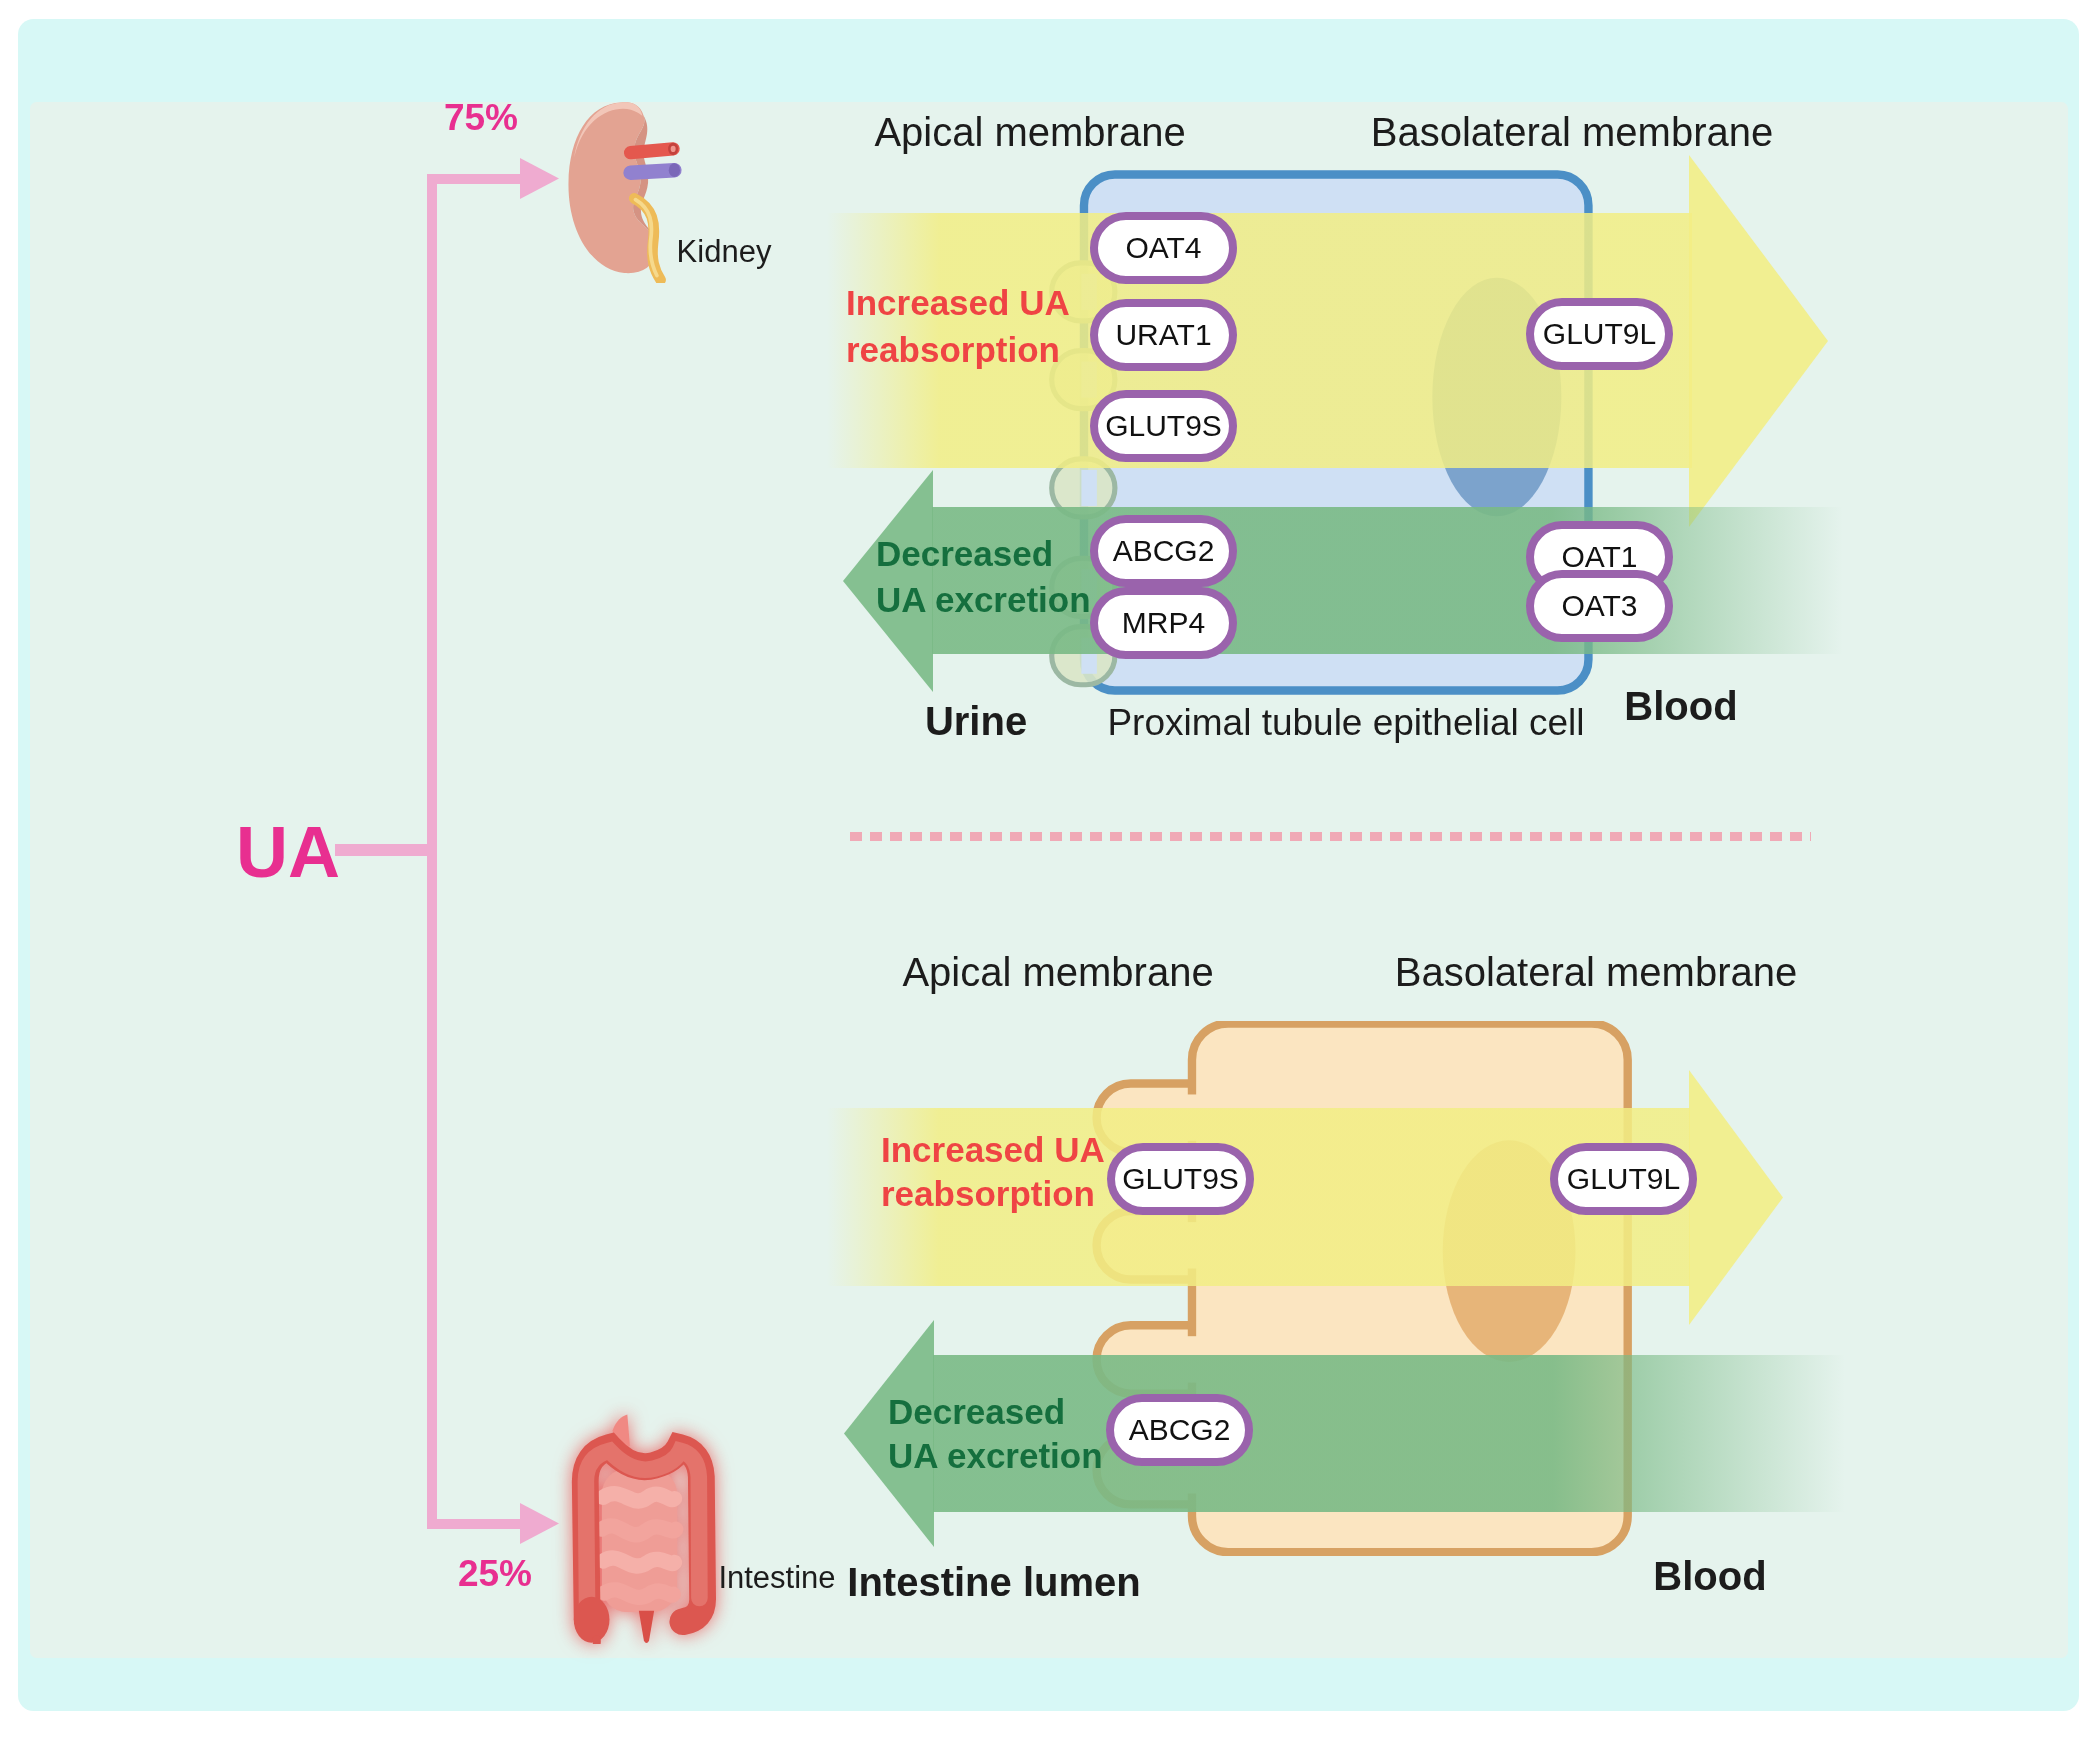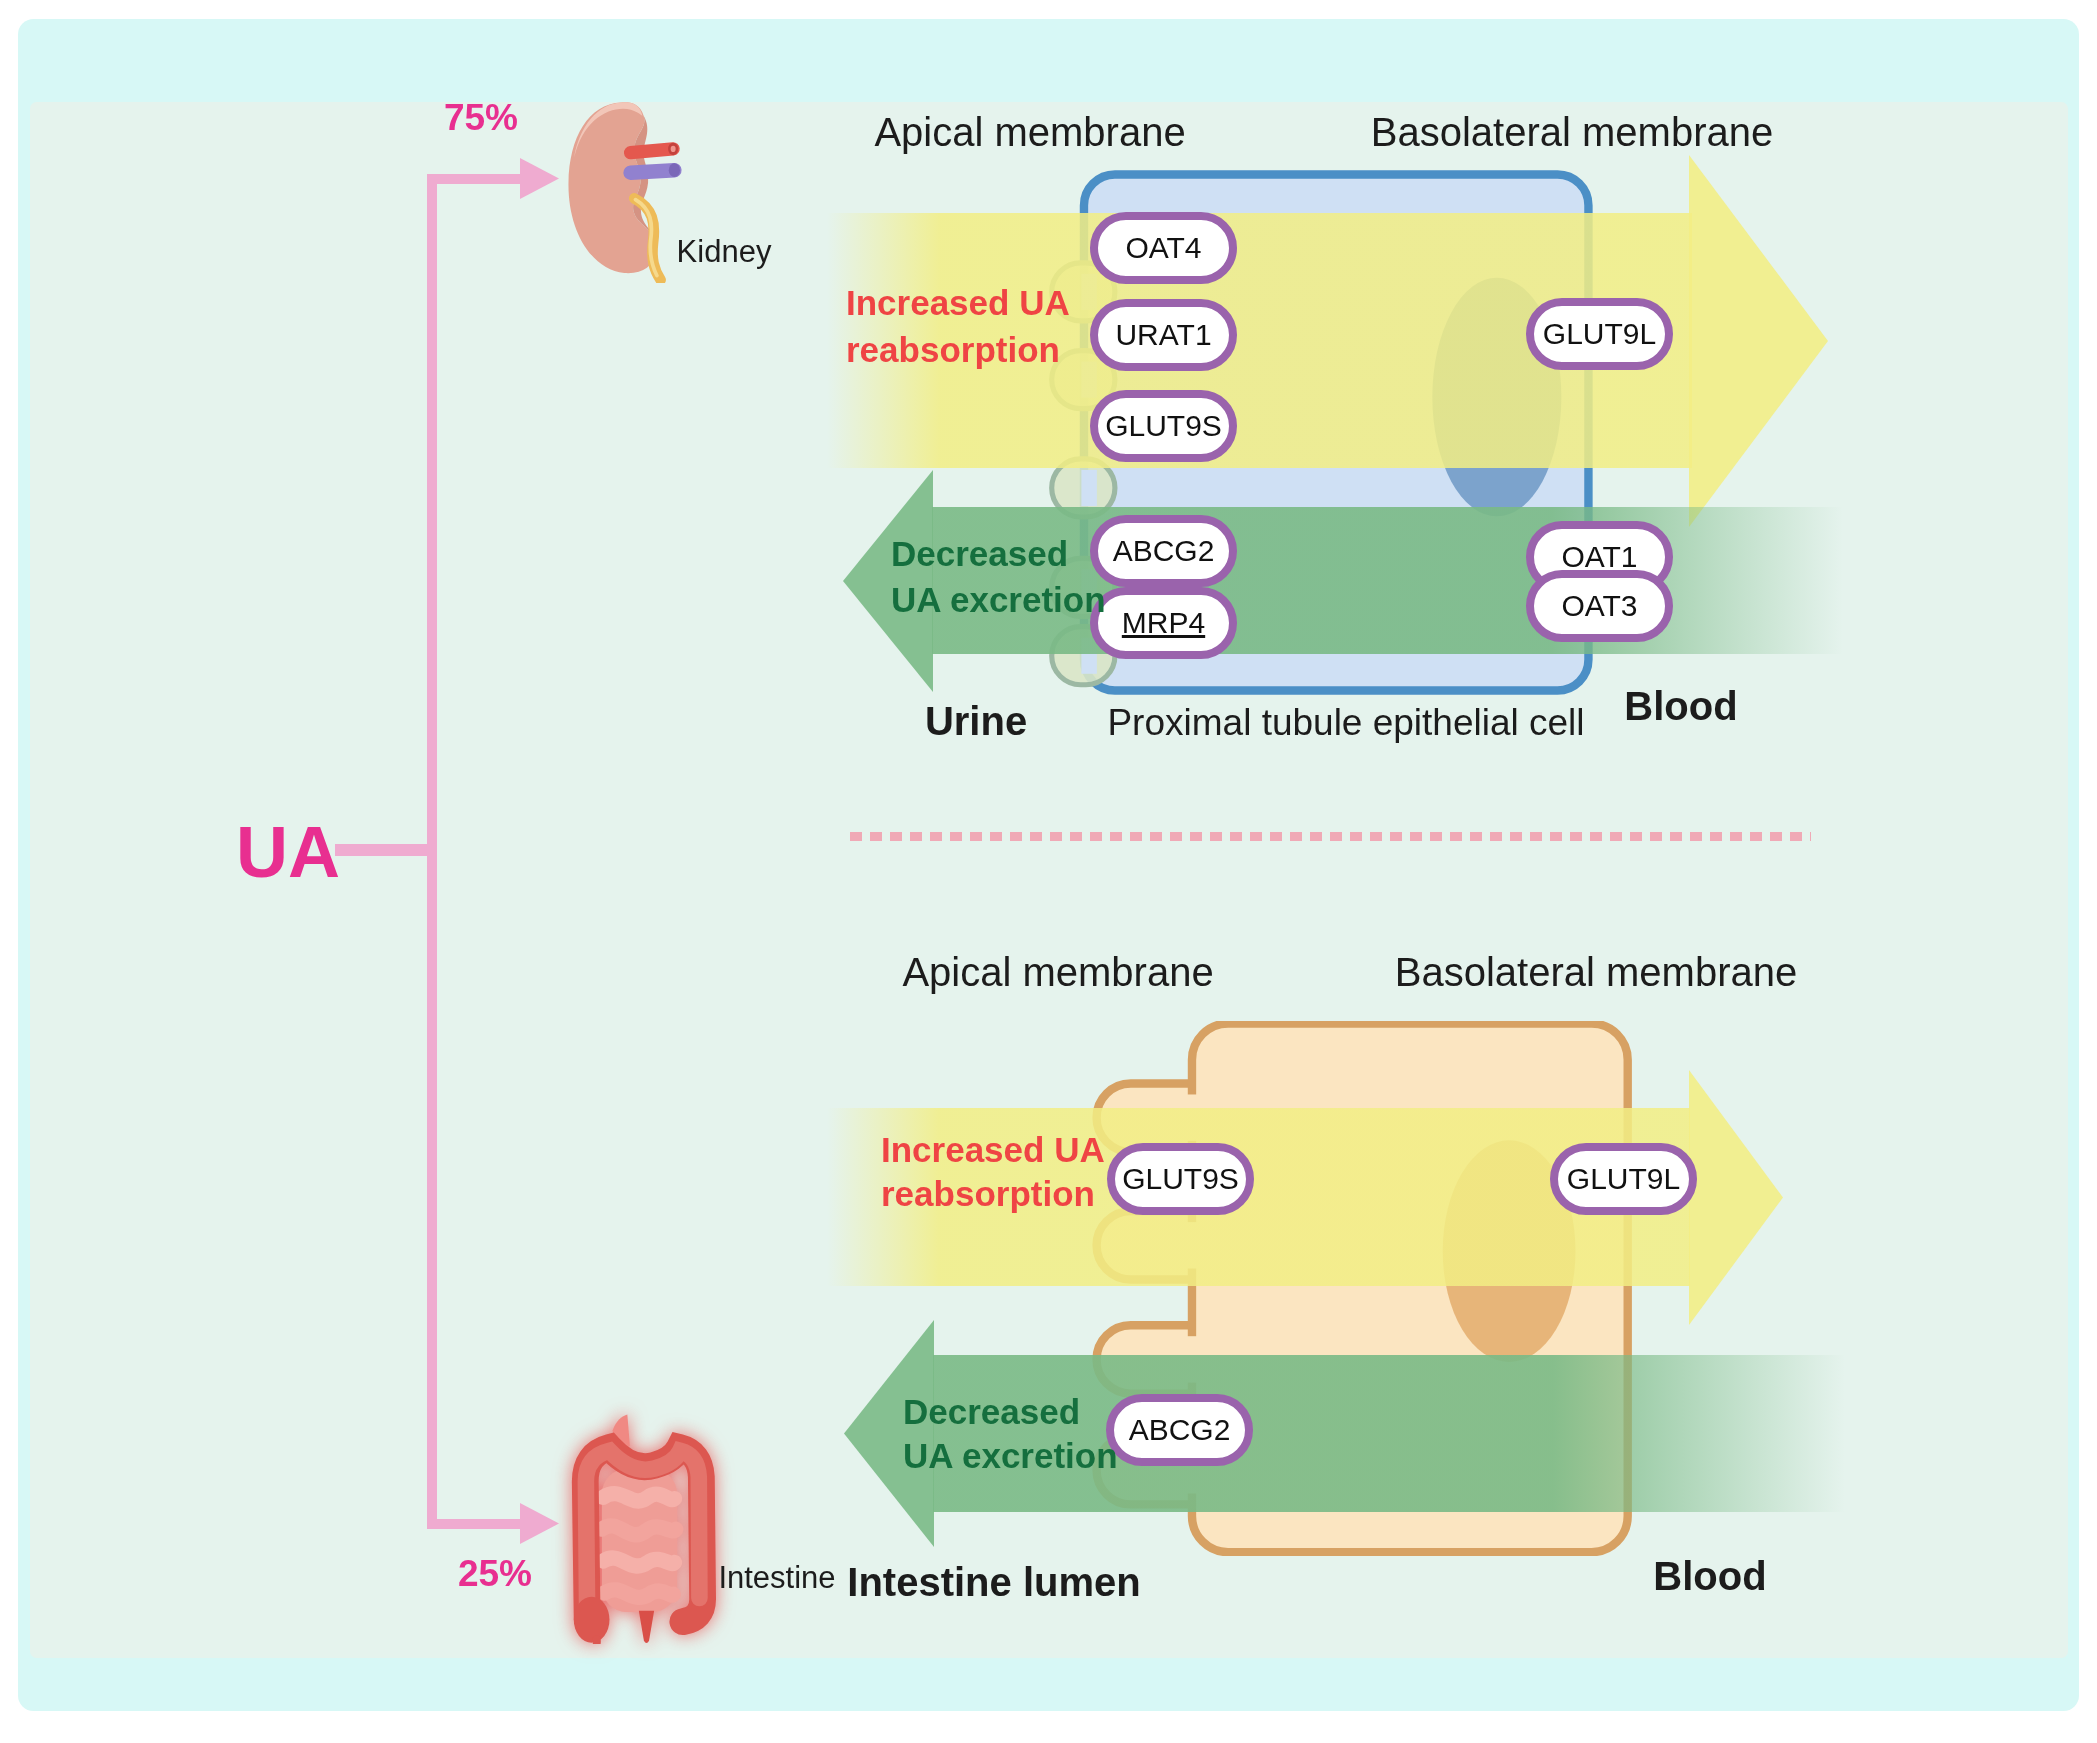--- a/index.html
+++ b/index.html
@@ -9,21 +9,21 @@
           background:#d7f8f6;border-radius:15.5px;}
   .mint-panel{position:absolute;left:30px;top:102px;width:2038px;height:1556px;
           background:#e5f3ed;border-radius:6.5px;}
   .txt{position:absolute;transform:translate(-50%,-50%);white-space:nowrap;color:#1c1c1c;z-index:6;}
   .ann{position:absolute;transform:translateY(-50%);white-space:nowrap;font-weight:bold;z-index:6;}
   .h62{font-size:40px;}
   .b62{font-size:40px;font-weight:bold;}
   .r58{font-size:37px;}
   .ann54{font-size:35px;}
   .orange{color:#ef4444;}
-  .dkgreen{color:#156f3e;margin-left:15px;}
+  .dkgreen{color:#156f3e;}
   .magenta{color:#e82f90;font-weight:bold;}
   .pink-line{position:absolute;background:#efabd0;z-index:2;}
   .pink-head{position:absolute;background:#efabd0;z-index:2;
              clip-path:polygon(0 0,100% 50%,0 100%);}
   .pill{position:absolute;width:147px;height:72px;box-sizing:border-box;background:#ffffff;
         border:8.4px solid #9a63ac;border-radius:36px;display:flex;align-items:center;justify-content:center;
         font-size:30px;color:#111;z-index:5;}
   .arrow-y-body{position:absolute;z-index:3;
         background:linear-gradient(90deg,rgba(242,238,132,0) 0%,rgba(242,238,132,0.85) 13%,rgba(242,238,132,0.85) 100%);}
   .arrow-y-head{position:absolute;z-index:3;background:rgba(242,238,132,0.88);
@@ -117,21 +117,21 @@
   <div class="ann ann54 orange" style="left:846px;top:303px;">Increased UA</div>
   <div class="ann ann54 orange" style="left:846px;top:350px;">reabsorption</div>
   <div class="ann ann54 dkgreen" style="left:876px;top:554px;">Decreased</div>
   <div class="ann ann54 dkgreen" style="left:876px;top:600px;">UA excretion</div>
 
   <div class="pill" style="left:1090px;top:212px;">OAT4</div>
   <div class="pill" style="left:1090px;top:299px;">URAT1</div>
   <div class="pill" style="left:1090px;top:390px;">GLUT9S</div>
   <div class="pill" style="left:1526px;top:298px;">GLUT9L</div>
   <div class="pill" style="left:1090px;top:515px;">ABCG2</div>
-  <div class="pill" style="left:1090px;top:587px;text-decoration:underline;">MRP4</div>
+  <div class="pill" style="left:1090px;top:587px;">MRP4</div>
   <div class="pill" style="left:1526px;top:521px;">OAT1</div>
   <div class="pill" style="left:1526px;top:570px;">OAT3</div>
 
   <div class="txt b62" style="left:976px;top:721px;">Urine</div>
   <div class="txt r58" style="left:1346px;top:723px;">Proximal tubule epithelial cell</div>
   <div class="txt b62" style="left:1681px;top:706px;">Blood</div>
 
   <div class="divider"></div>
 
   <div class="txt h62" style="left:1058px;top:972px;">Apical membrane</div>

